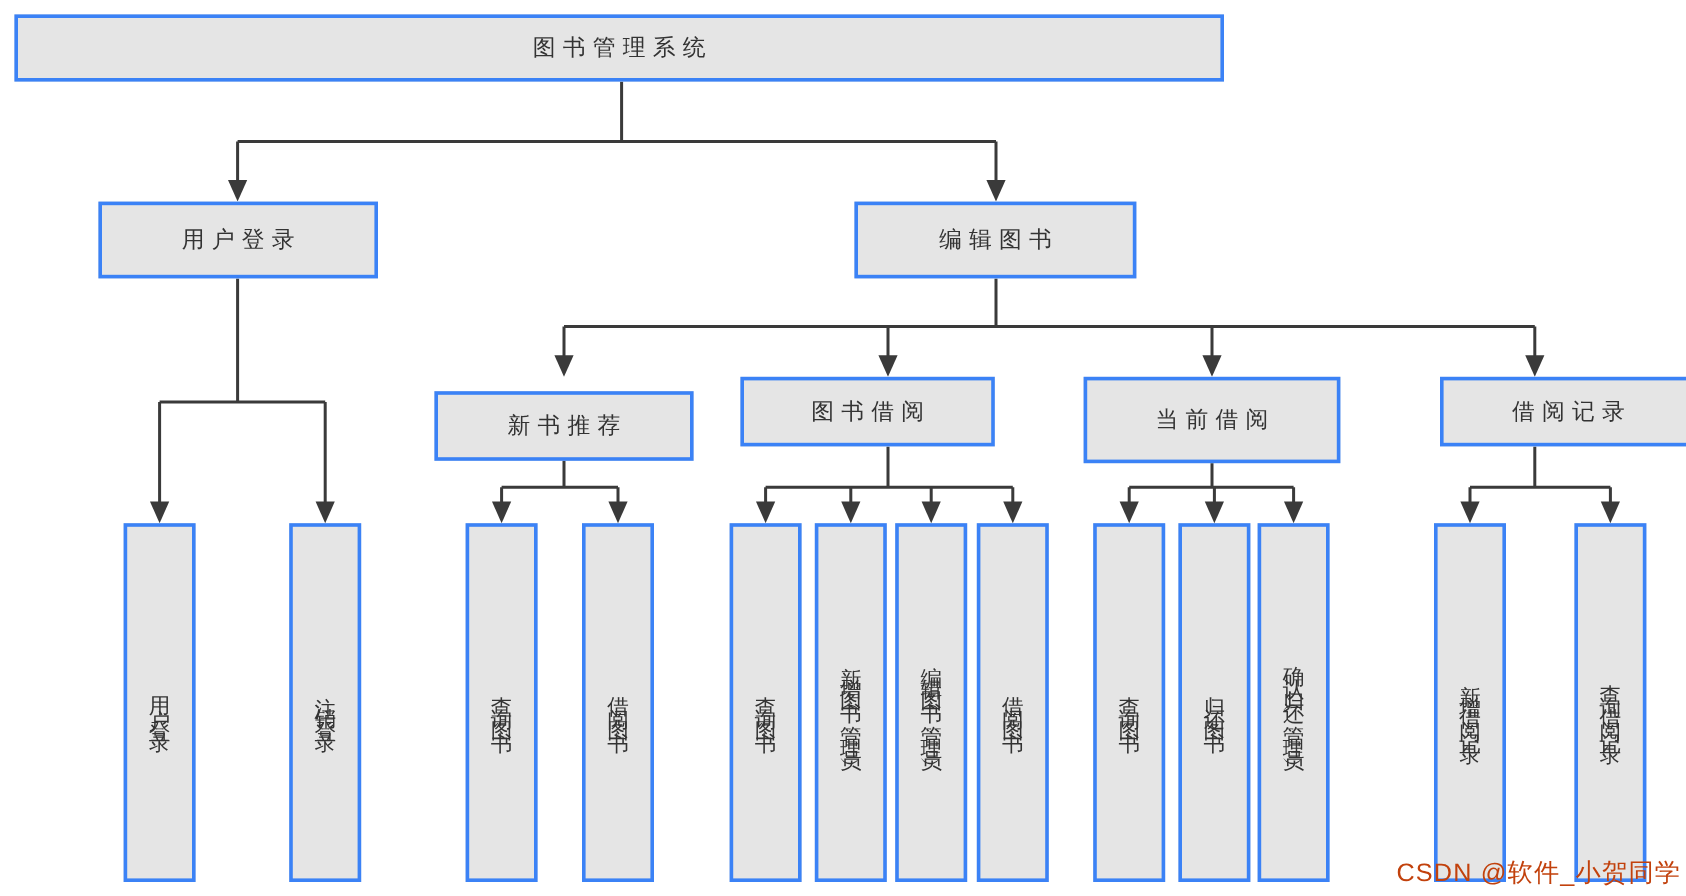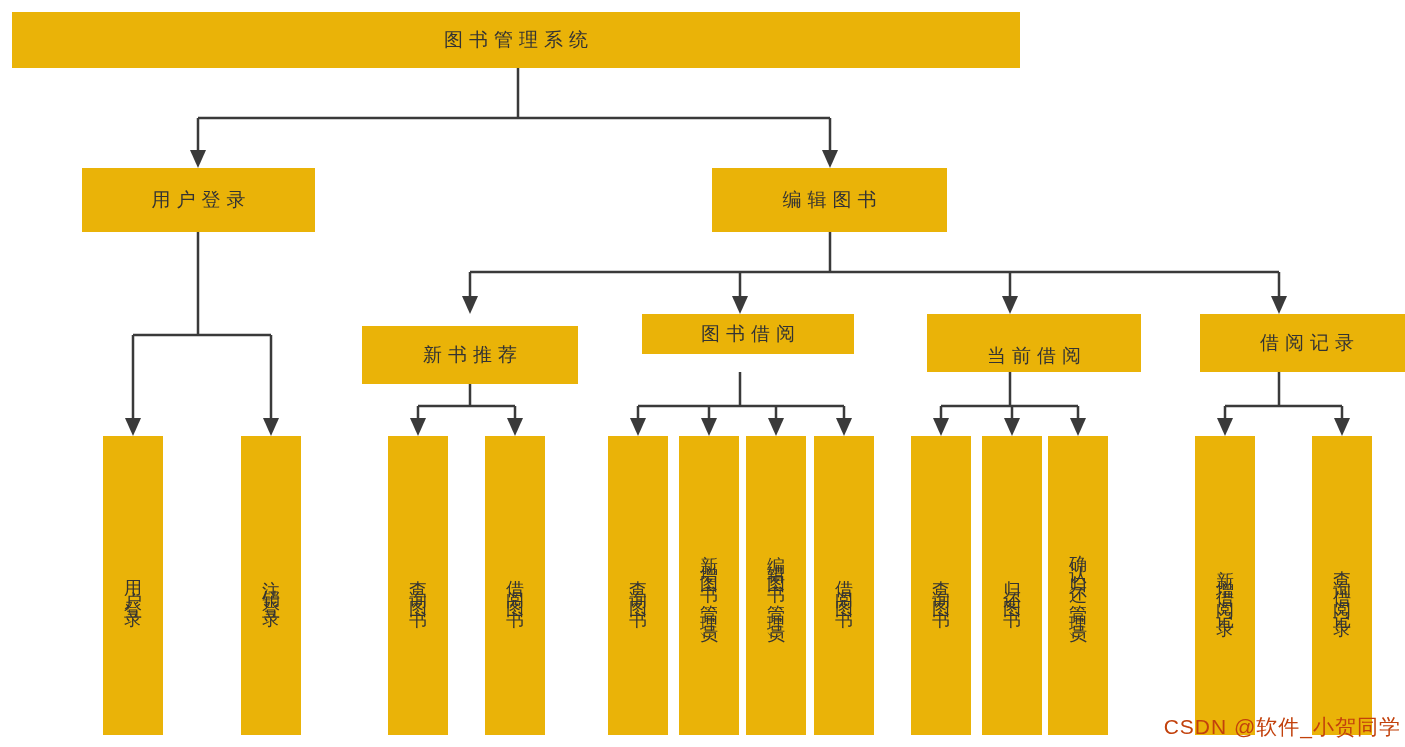--- a/index.html
+++ b/index.html
@@ -15,22 +15,22 @@
     position: absolute;
     left: 0;
     top: 0;
     width: 1405px;
     height: 747px;
     pointer-events: none;
   }
   .node {
     position: absolute;
     box-sizing: border-box;
-    border: 3px solid #eab308;
-    background: #eab308;
+    border: 3px solid #3b82f6;
+    background: #e5e5e5;
     display: flex;
     align-items: center;
     justify-content: center;
     color: #333333;
   }
   .hl {
     font-size: 19px;
     letter-spacing: 6px;
     margin-right: -6px;
     white-space: nowrap;
@@ -97,24 +97,24 @@
   <div class="node" style="left:82px; top:168px; width:233px; height:64px;">
     <span class="hl">用户登录</span>
   </div>
   <div class="node" style="left:712px; top:168px; width:235px; height:64px;">
     <span class="hl">编辑图书</span>
   </div>
 
   <div class="node" style="left:362px; top:326px; width:216px; height:58px;">
     <span class="hl">新书推荐</span>
   </div>
-  <div class="node" style="left:642px; top:314px; width:212px; height:40px;text-align:center;">
+  <div class="node" style="left:617px; top:314px; width:212px; height:58px;text-align:center;">
     <span class="hl">图书借阅</span>
   </div>
-  <div class="node" style="left:927px; top:314px; width:214px; height:58px;align-items:flex-end;">
+  <div class="node" style="left:903px; top:314px; width:214px; height:72px;">
     <span class="hl">当前借阅</span>
   </div>
   <div class="node" style="left:1172px; top:314px; width:214px; height:58px;margin-left:28px;">
     <span class="hl">借阅记录</span>
   </div>
 
   <div class="node" style="left:103px; top:436px; width:60px; height:299px;">
     <span class="vl">用户登录</span>
   </div>
   <div class="node" style="left:241px; top:436px; width:60px; height:299px;">

